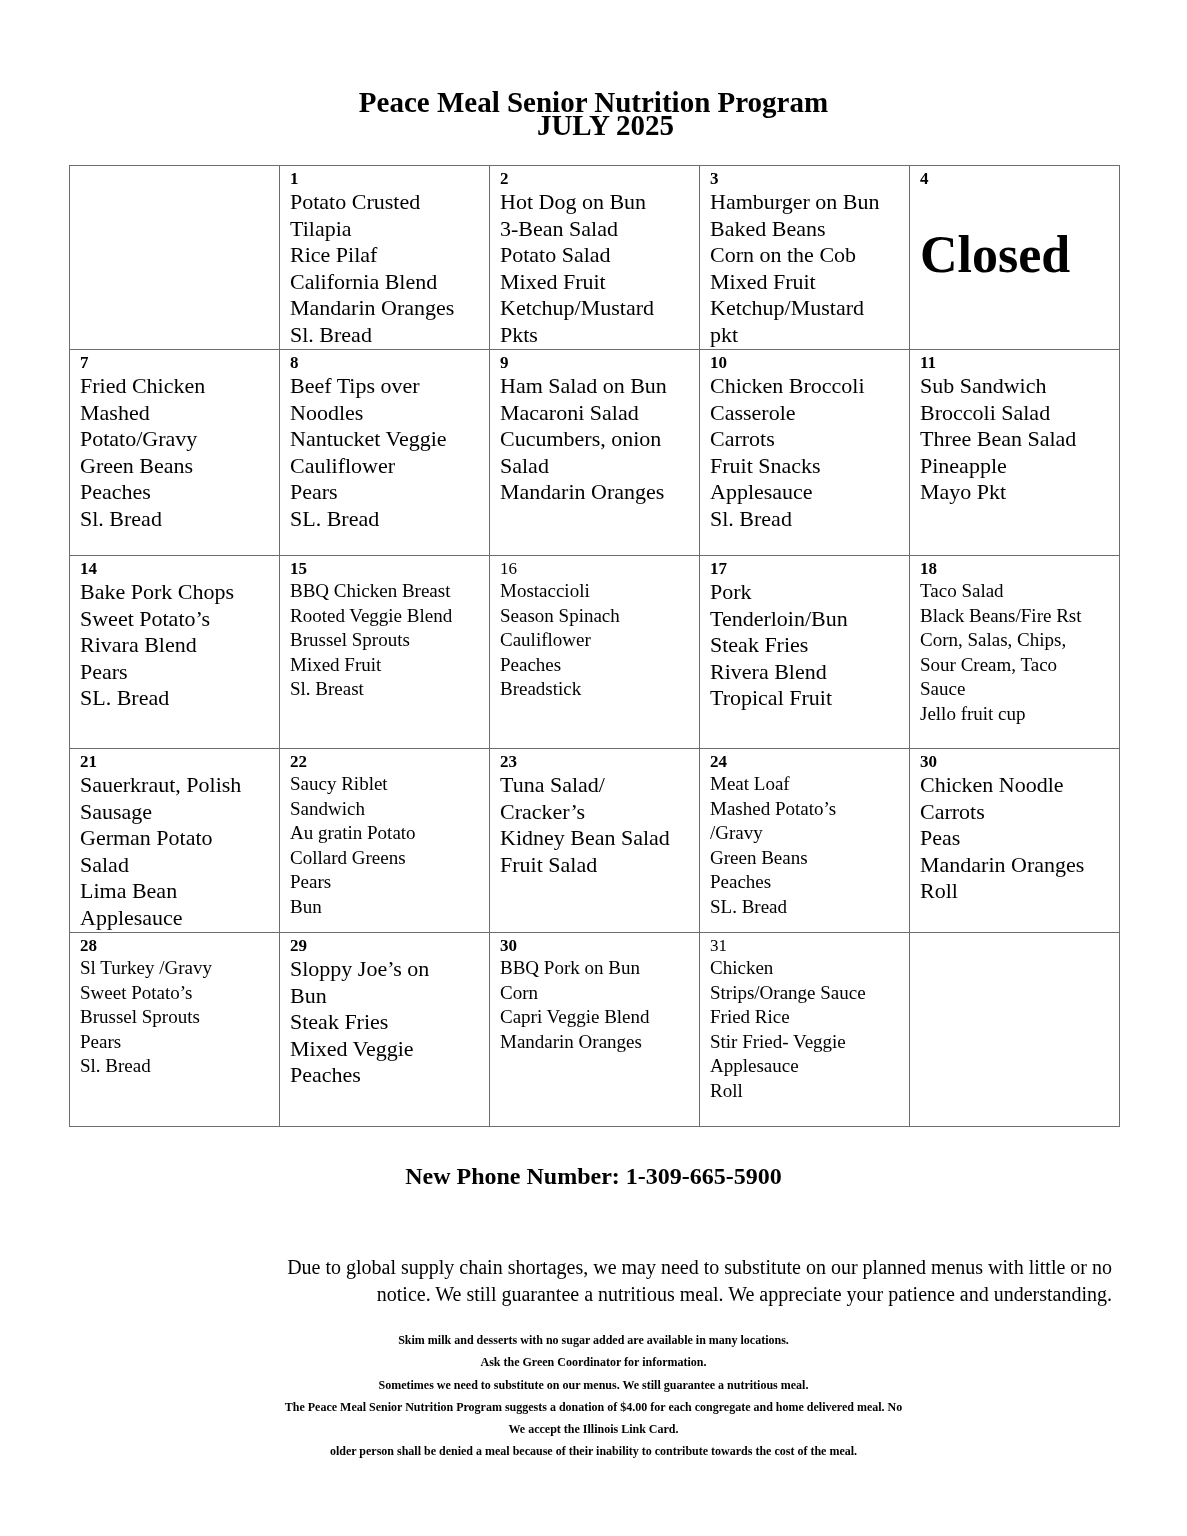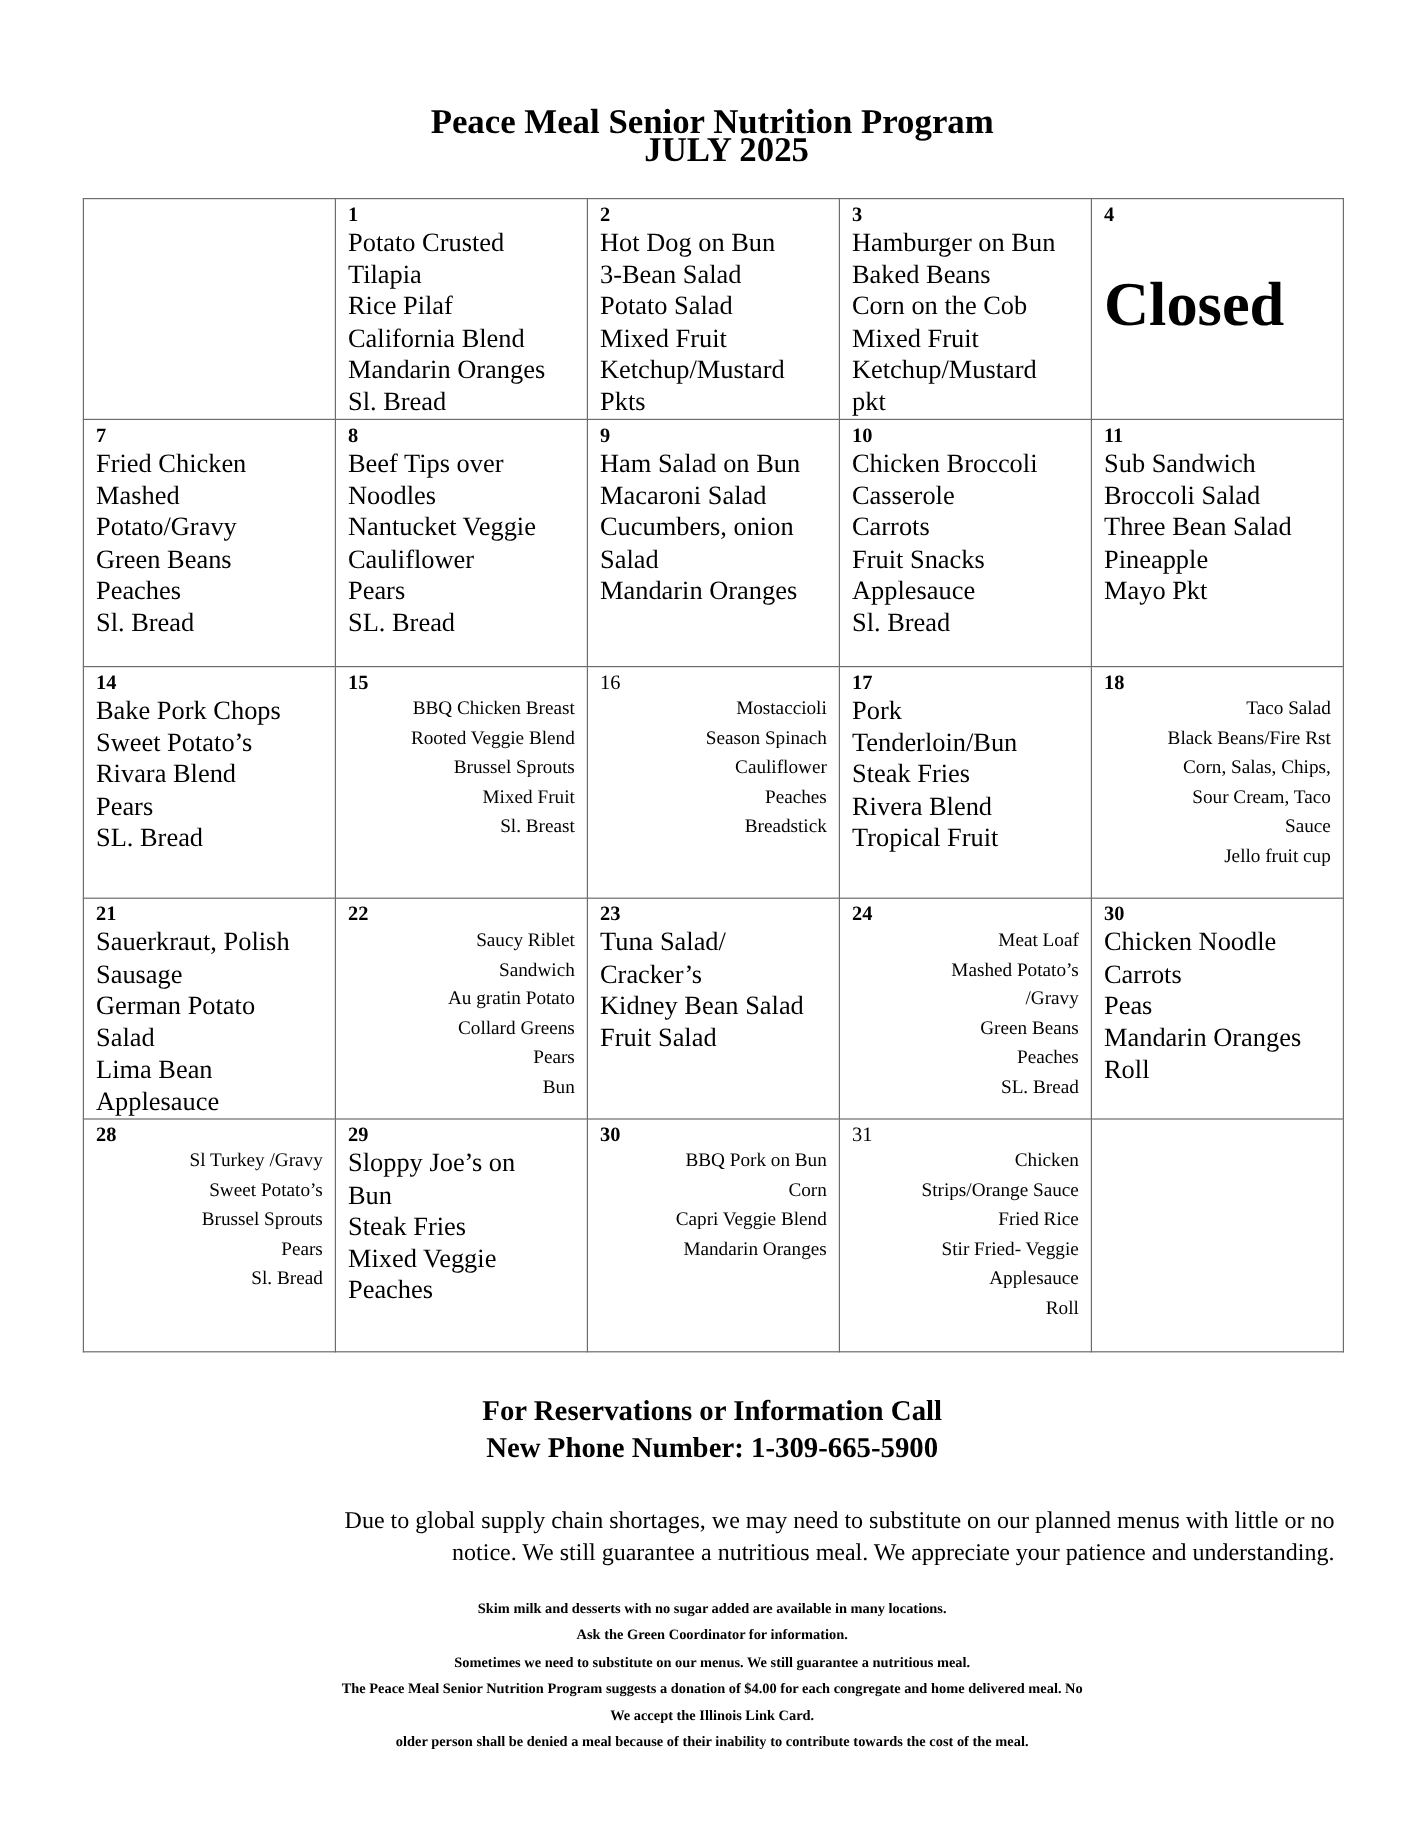--- a/index.html
+++ b/index.html
@@ -6,21 +6,21 @@
   body { width: 1187px; height: 1536px; position: relative; font-family: "Liberation Serif", "DejaVu Serif", serif; color: #000; overflow: hidden; }
   .title { position: absolute; left: 0; width: 1187px; text-align: center; font-weight: bold; font-size: 29px; line-height: 36px; }
   .title.t1 { top: 71px; margin-top: 13px; }
   .title.t2 { top: 107px; padding-left: 12px; }
   table.cal { position: absolute; left: 69px; top: 165px; width: 1050px; border-collapse: collapse; table-layout: fixed; }
   table.cal td { border: 1.5px solid #6d6d6d; vertical-align: top; padding: 3px 10px 0 10px; overflow: hidden; }
   .day-num { font-size: 17px; line-height: 20px; display: block; }
   .day-num.bold { font-weight: bold; }
   .item { display: block; white-space: nowrap; }
   .sz-lg .item { font-size: 22px; line-height: 26.5px; }
-  .sz-sm .item { font-size: 16px; line-height: 24.5px; text-align: right; }
+  .sz-sm .item { font-size: 19px; line-height: 24.5px; }
   .closed { font-size: 52px; font-weight: bold; line-height: 60px; margin-top: 36px; display: block; }
   .r1 { height: 184px; }
   .r2 { height: 206px; }
   .r3 { height: 193px; }
   .r4 { height: 184px; }
   .r5 { height: 194px; }
   .footer-call { position: absolute; left: 0; width: 1187px; text-align: center; font-weight: bold; font-size: 24px; line-height: 31px; top: 1161px; }
   .footer-notice { position: absolute; left: 75px; width: 1037px; text-align: right; font-weight: normal; font-size: 20px; line-height: 27px; top: 1254px; }
   .footer-small { position: absolute; left: 60px; width: 1067px; text-align: center; font-weight: bold; font-size: 12px; line-height: 22.3px; top: 1329px; }
   .footer-small span, .footer-call span, .footer-notice span { display: block; }
@@ -238,21 +238,20 @@
           <span class="item">Stir Fried- Veggie</span>
           <span class="item">Applesauce</span>
           <span class="item">Roll</span>
         </td>
         <td class="sz-sm"></td>
       </tr>
     </tbody>
 </table>
 
 <div class="footer-call">
-  <span>For Reservations or Information Call</span>
   <span>New Phone Number: 1-309-665-5900</span>
 </div>
 
 <div class="footer-notice">
   <span>Due to global supply chain shortages, we may need to substitute on our planned menus with little or no</span>
   <span>notice. We still guarantee a nutritious meal. We appreciate your patience and understanding.</span>
 </div>
 
 <div class="footer-small">
   <span>Skim milk and desserts with no sugar added are available in many locations.</span>

